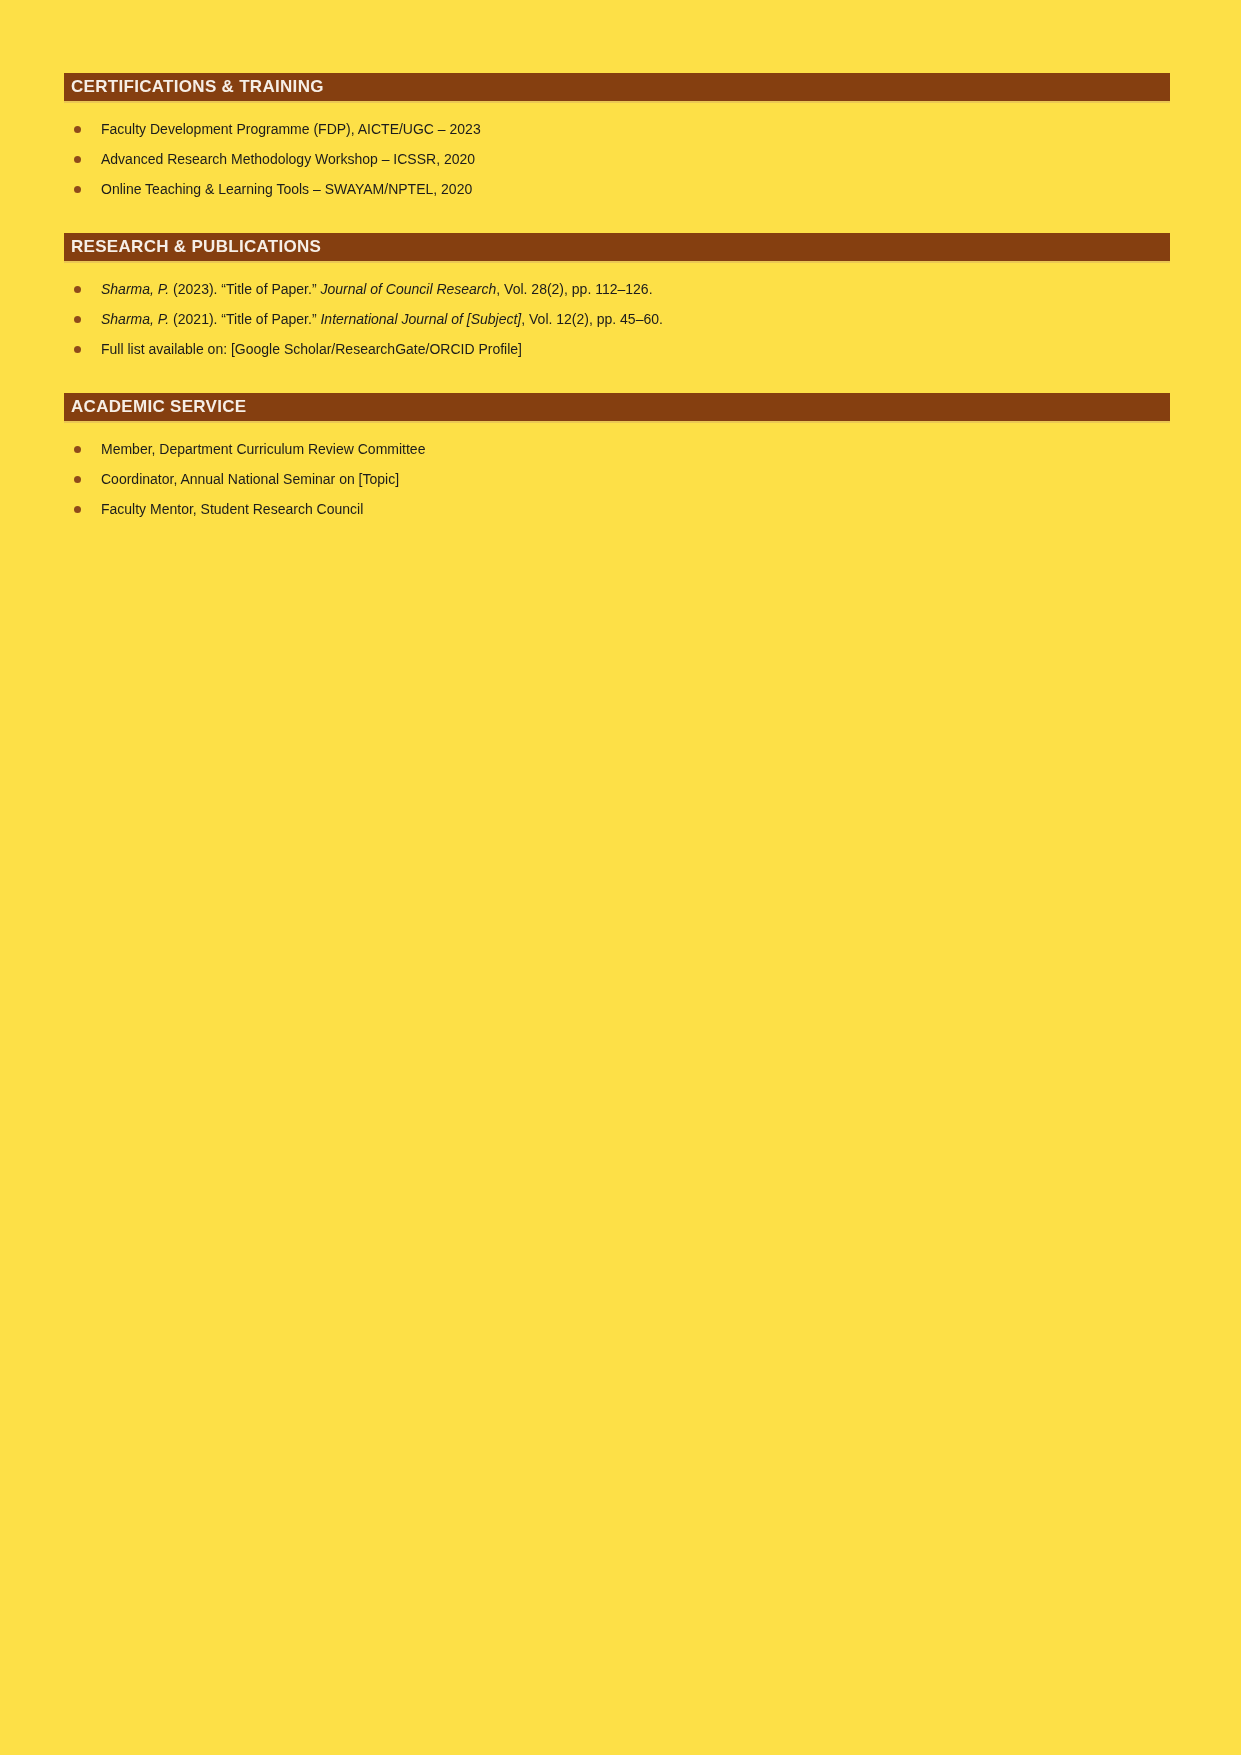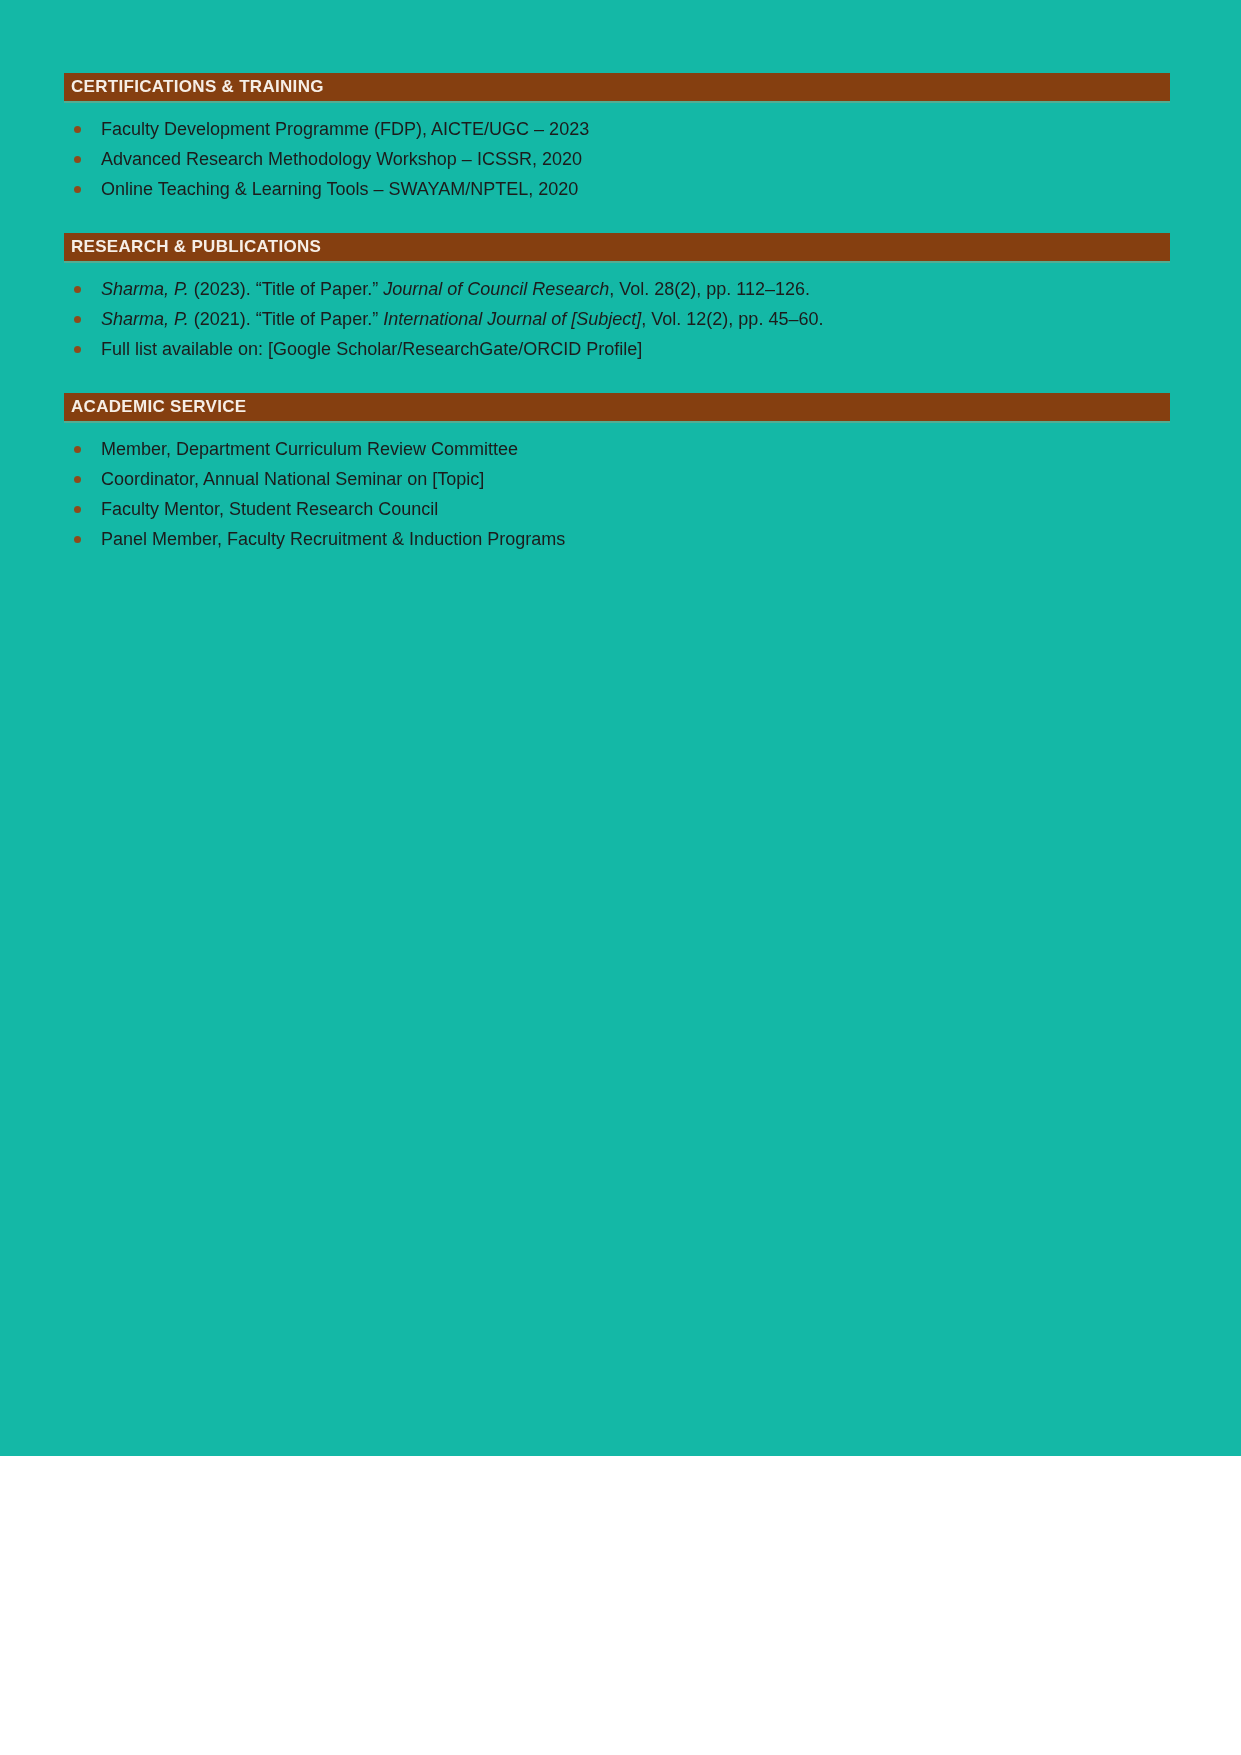--- a/index.html
+++ b/index.html
@@ -10,22 +10,22 @@
   body {
     width: 1241px;
     height: 1755px;
     font-family: "Liberation Sans", sans-serif;
     position: relative;
     overflow: hidden;
   }
   .page {
     position: relative;
     width: 1241px;
-    height: 1456px;
-    background: #14b8a6;
+    height: 1755px;
+    background: #fde047;
   }
   .content {
     position: absolute;
     left: 64px;
     top: 73px;
     width: 1106px;
   }
   .resume-section {
     margin: 0 0 29px 0;
   }
@@ -42,21 +42,21 @@
     box-shadow: 0 2px 0 rgba(198, 153, 112, 0.35);
   }
   ul.section-list {
     list-style: none;
     margin: 13px 0 0 0;
     padding: 0;
   }
   ul.section-list li {
     display: flex;
     align-items: flex-start;
-    font-size: 18px;
+    font-size: 14px;
     line-height: 30px;
     color: var(--body-text, #1C1C1C);
   }
   .bullet-marker {
     width: 37px;
     min-width: 37px;
     display: flex;
     justify-content: flex-start;
     padding-left: 10px;
     box-sizing: border-box;
@@ -140,24 +140,18 @@
               <span class="dot"></span>
             </span>
             <span class="item-text"><span>Coordinator, Annual National Seminar on [Topic]</span></span>
           </li>
           <li>
             <span class="bullet-marker">
               <span class="dot"></span>
             </span>
             <span class="item-text"><span>Faculty Mentor, Student Research Council</span></span>
           </li>
-          <li>
-            <span class="bullet-marker">
-              <span class="dot"></span>
-            </span>
-            <span class="item-text"><span>Panel Member, Faculty Recruitment &amp; Induction Programs</span></span>
-          </li>
         </ul>
       </section>
       <section class="resume-section">
       </section>
     </div>
 </div>
 
 </body></html>

